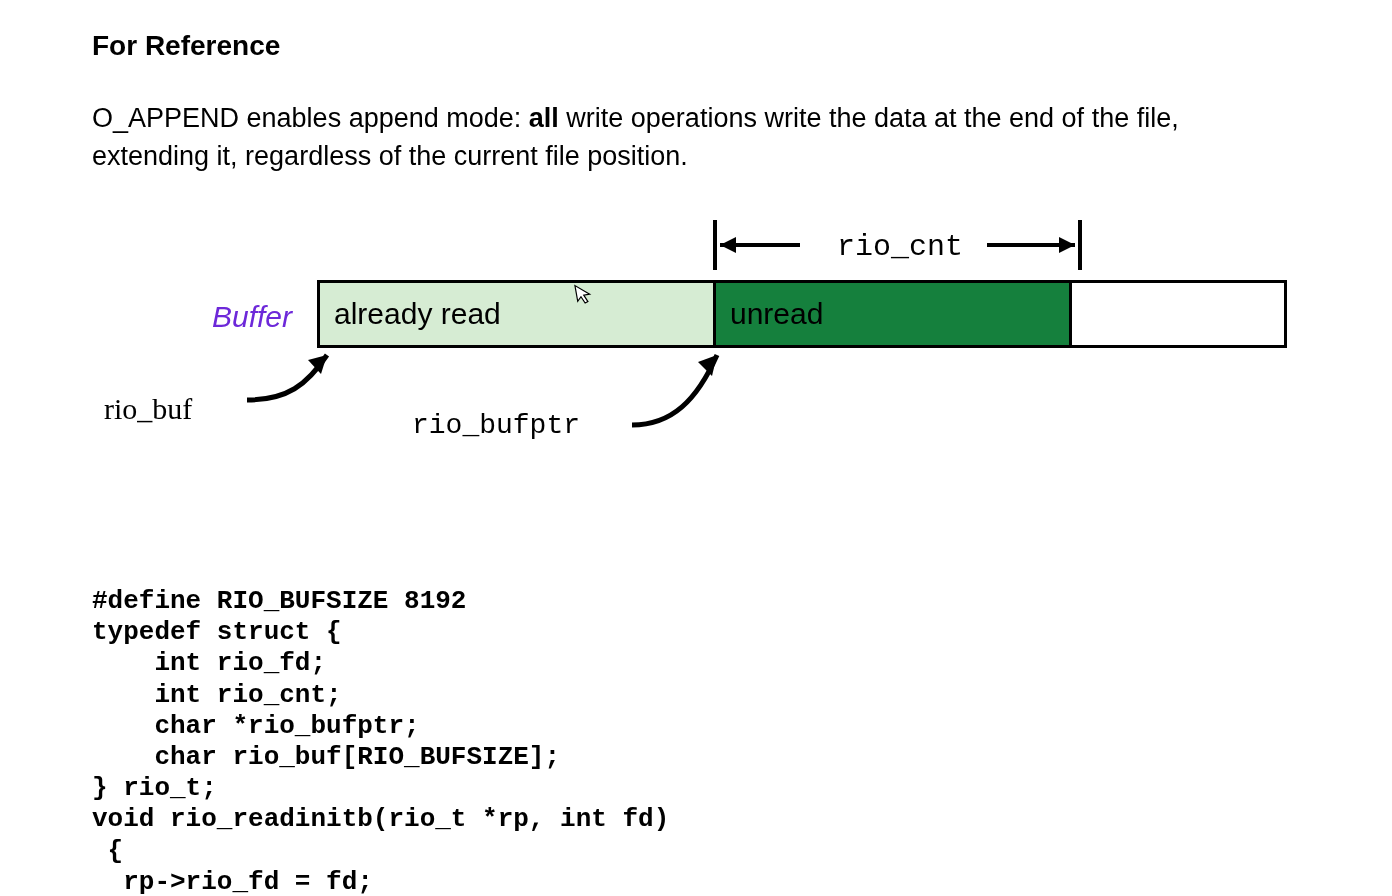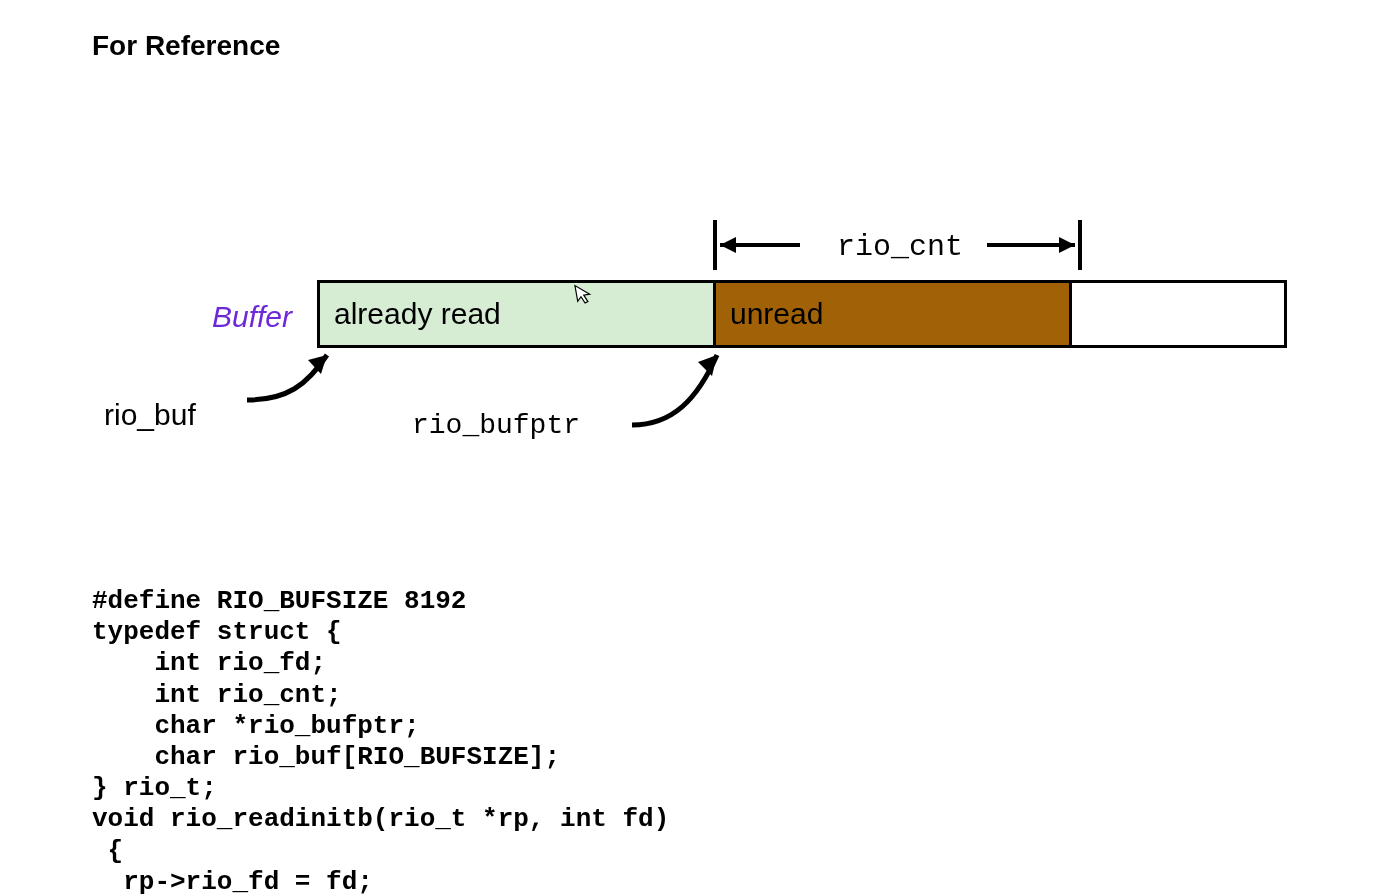--- a/index.html
+++ b/index.html
@@ -83,34 +83,34 @@
     padding-left: 14px;
     font-size: 30px;
   }
   .seg-already {
     width: 396px;
     background: #d6ecd3;
     border-right: 3px solid #000;
   }
   .seg-unread {
     width: 356px;
-    background: #a16207;
+    background: #15803d;
     border-right: 3px solid #000;
   }
   .seg-empty {
     flex: 1;
     background: #fff;
   }
 
   
   .riobuf-label {
     position: absolute;
-    top: 198px;
+    top: 192px;
     left: 12px;
-    font-family: Liberation Sans, sans-serif;
+    font-family: Liberation Serif, serif;
     font-size: 30px;
   }
   .riobufptr-label {
     position: absolute;
     top: 210px;
     left: 320px;
     font-family: "Courier New", Courier, monospace;
     font-size: 28px;
   }
 
@@ -136,20 +136,23 @@
     transform: rotate(-10deg);
   }
 </style>
 </head>
 <body>
 
 <div class="page">
 
   <div class="heading">For Reference</div>
 
+  <div class="paragraph">
+    <span>O_APPEND enables append mode: </span><span class="bold">all</span><span> write operations write the data at the end of the file, extending it, regardless of the current file position.</span>
+  </div>
 
   <div class="diagram">
 
     <svg width="1200" height="80">
 
       <line x1="623" y1="20" x2="623" y2="70" stroke="#000" stroke-width="4"></line>
 
       <line x1="988" y1="20" x2="988" y2="70" stroke="#000" stroke-width="4"></line>
 
       <line x1="628" y1="45" x2="708" y2="45" stroke="#000" stroke-width="4"></line>

